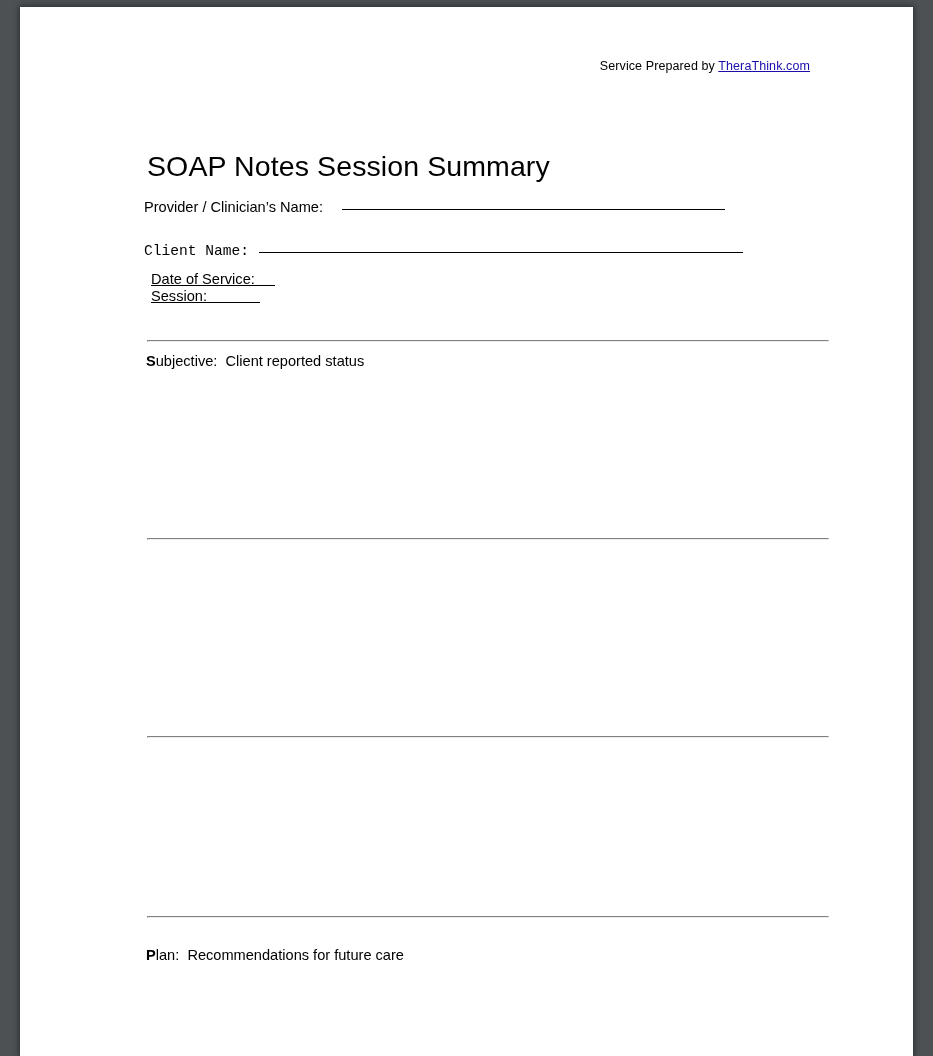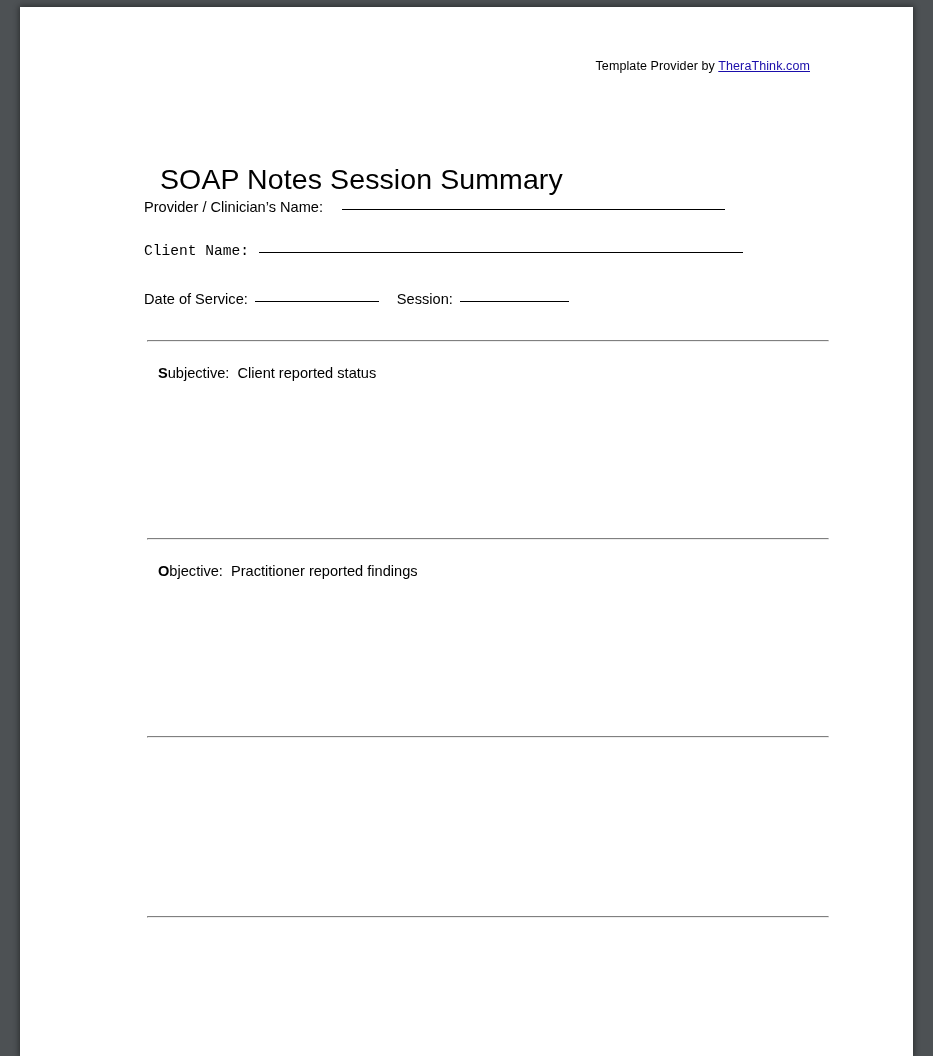--- a/index.html
+++ b/index.html
@@ -56,36 +56,36 @@
 
   .doc-title {
     position: absolute;
     left: 20px;
     top: 140px;
     font-size: 28.5px;
     font-weight: normal;
     color: #000000;
     letter-spacing: 0.1px;
     white-space: nowrap;
-    margin: 16px;
+    margin: 3px;
   }
 
   
   .field-row {
     position: absolute;
     left: 20px;
     font-size: 14.6px;
     color: #000000;
     white-space: nowrap;
     display: flex;
     align-items: baseline;
   }
   .field-row.row-provider { top: 192px; gap: 12px; }
   .field-row.row-client   { top: 236px; font-family: Liberation Mono, monospace; }
-  .field-row.row-date     { top: 284px; }
+  .field-row.row-date     { top: 264px; flex-direction: column; }
 
   .field-label { flex: 0 0 auto; }
 
   .fill-line {
     display: inline-block;
     border-bottom: 1.6px solid #000000;
     height: 0;
     position: relative;
     top: -2px;
   }
@@ -107,21 +107,21 @@
     height: 0;
     border-top: 1.8px solid #808080;
     margin: 0;
   }
   .section .sec-heading {
     position: absolute;
     left: -1px;
     font-size: 14.6px;
     color: #000000;
     white-space: nowrap;
-    margin: 12px;
+    margin: 0;
     font-weight: normal;
   }
   .section .sec-heading .initial {
     font-weight: bold;
   }
   .section .sec-body {
     width: 680px;
   }
 
   .sec-subjective  { top: 333px; }
@@ -134,21 +134,21 @@
   .sec-assessment .sec-heading { top: 13px; }
   .sec-plan .sec-heading { top: 31px; }
 </style>
 </head>
 <body>
 
 <div class="viewport">
   <div class="page">
 
     <div class="doc-header">
-      <span>Template Provider by </span><a class="link" href="#">TheraThink.com</a>
+      <span>Service Prepared by </span><a class="link" href="#">TheraThink.com</a>
     </div>
 
     <div class="content">
 
       <h1 class="doc-title">SOAP Notes Session Summary</h1>
 
       <div class="field-row row-provider">
         <span class="field-label">Provider / Clinician’s Name:</span>
         <span class="fill-line fill-provider"></span>
       </div>
@@ -167,29 +167,29 @@
       </div>
 
       <div class="section sec-subjective">
         <hr class="rule">
         <p class="sec-heading"><span class="initial">S</span><span>ubjective:</span>&nbsp;&nbsp;<span>Client reported status</span></p>
         <div class="sec-body" style="height:182px"></div>
       </div>
 
       <div class="section sec-objective">
         <hr class="rule">
-        <p class="sec-heading"><span class="initial">O</span><span>bjective:</span>&nbsp;&nbsp;<span>Practitioner reported findings</span></p>
         <div class="sec-body" style="height:182px"></div>
       </div>
 
       <div class="section sec-assessment">
         <hr class="rule">
         <div class="sec-body" style="height:164px"></div>
       </div>
 
       <div class="section sec-plan">
         <hr class="rule">
+        <p class="sec-heading"><span class="initial">P</span><span>lan:</span>&nbsp;&nbsp;<span>Recommendations for future care</span></p>
         <div class="sec-body" style="height:100px"></div>
       </div>
 
     </div>
   </div>
 </div>
 
 </body></html>

